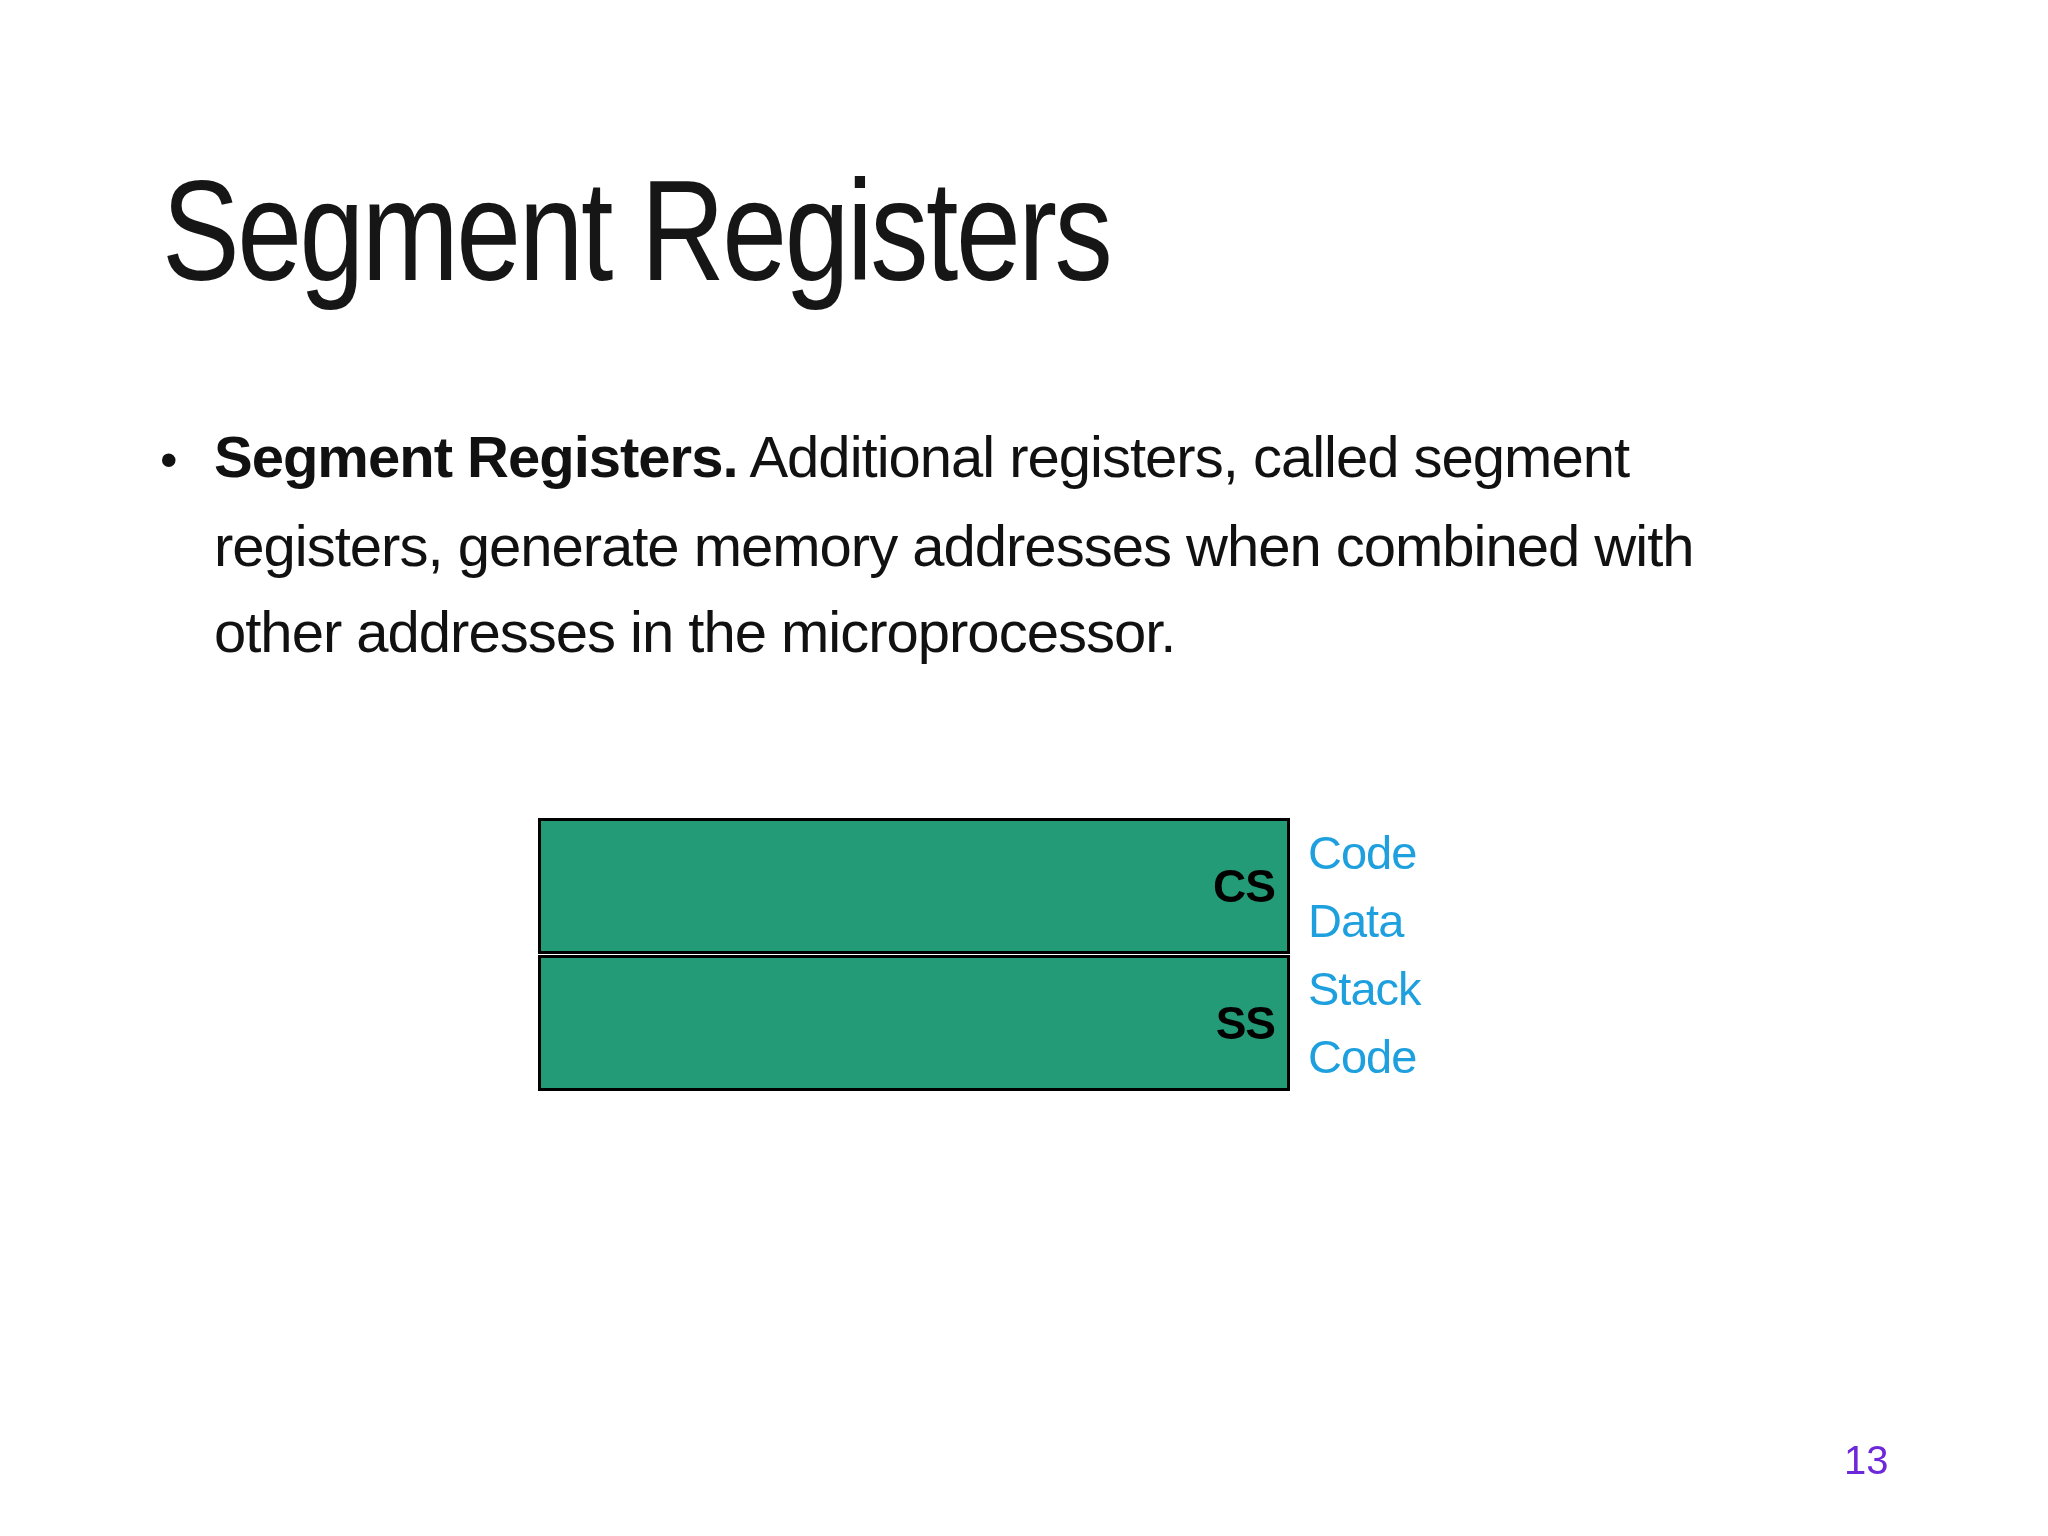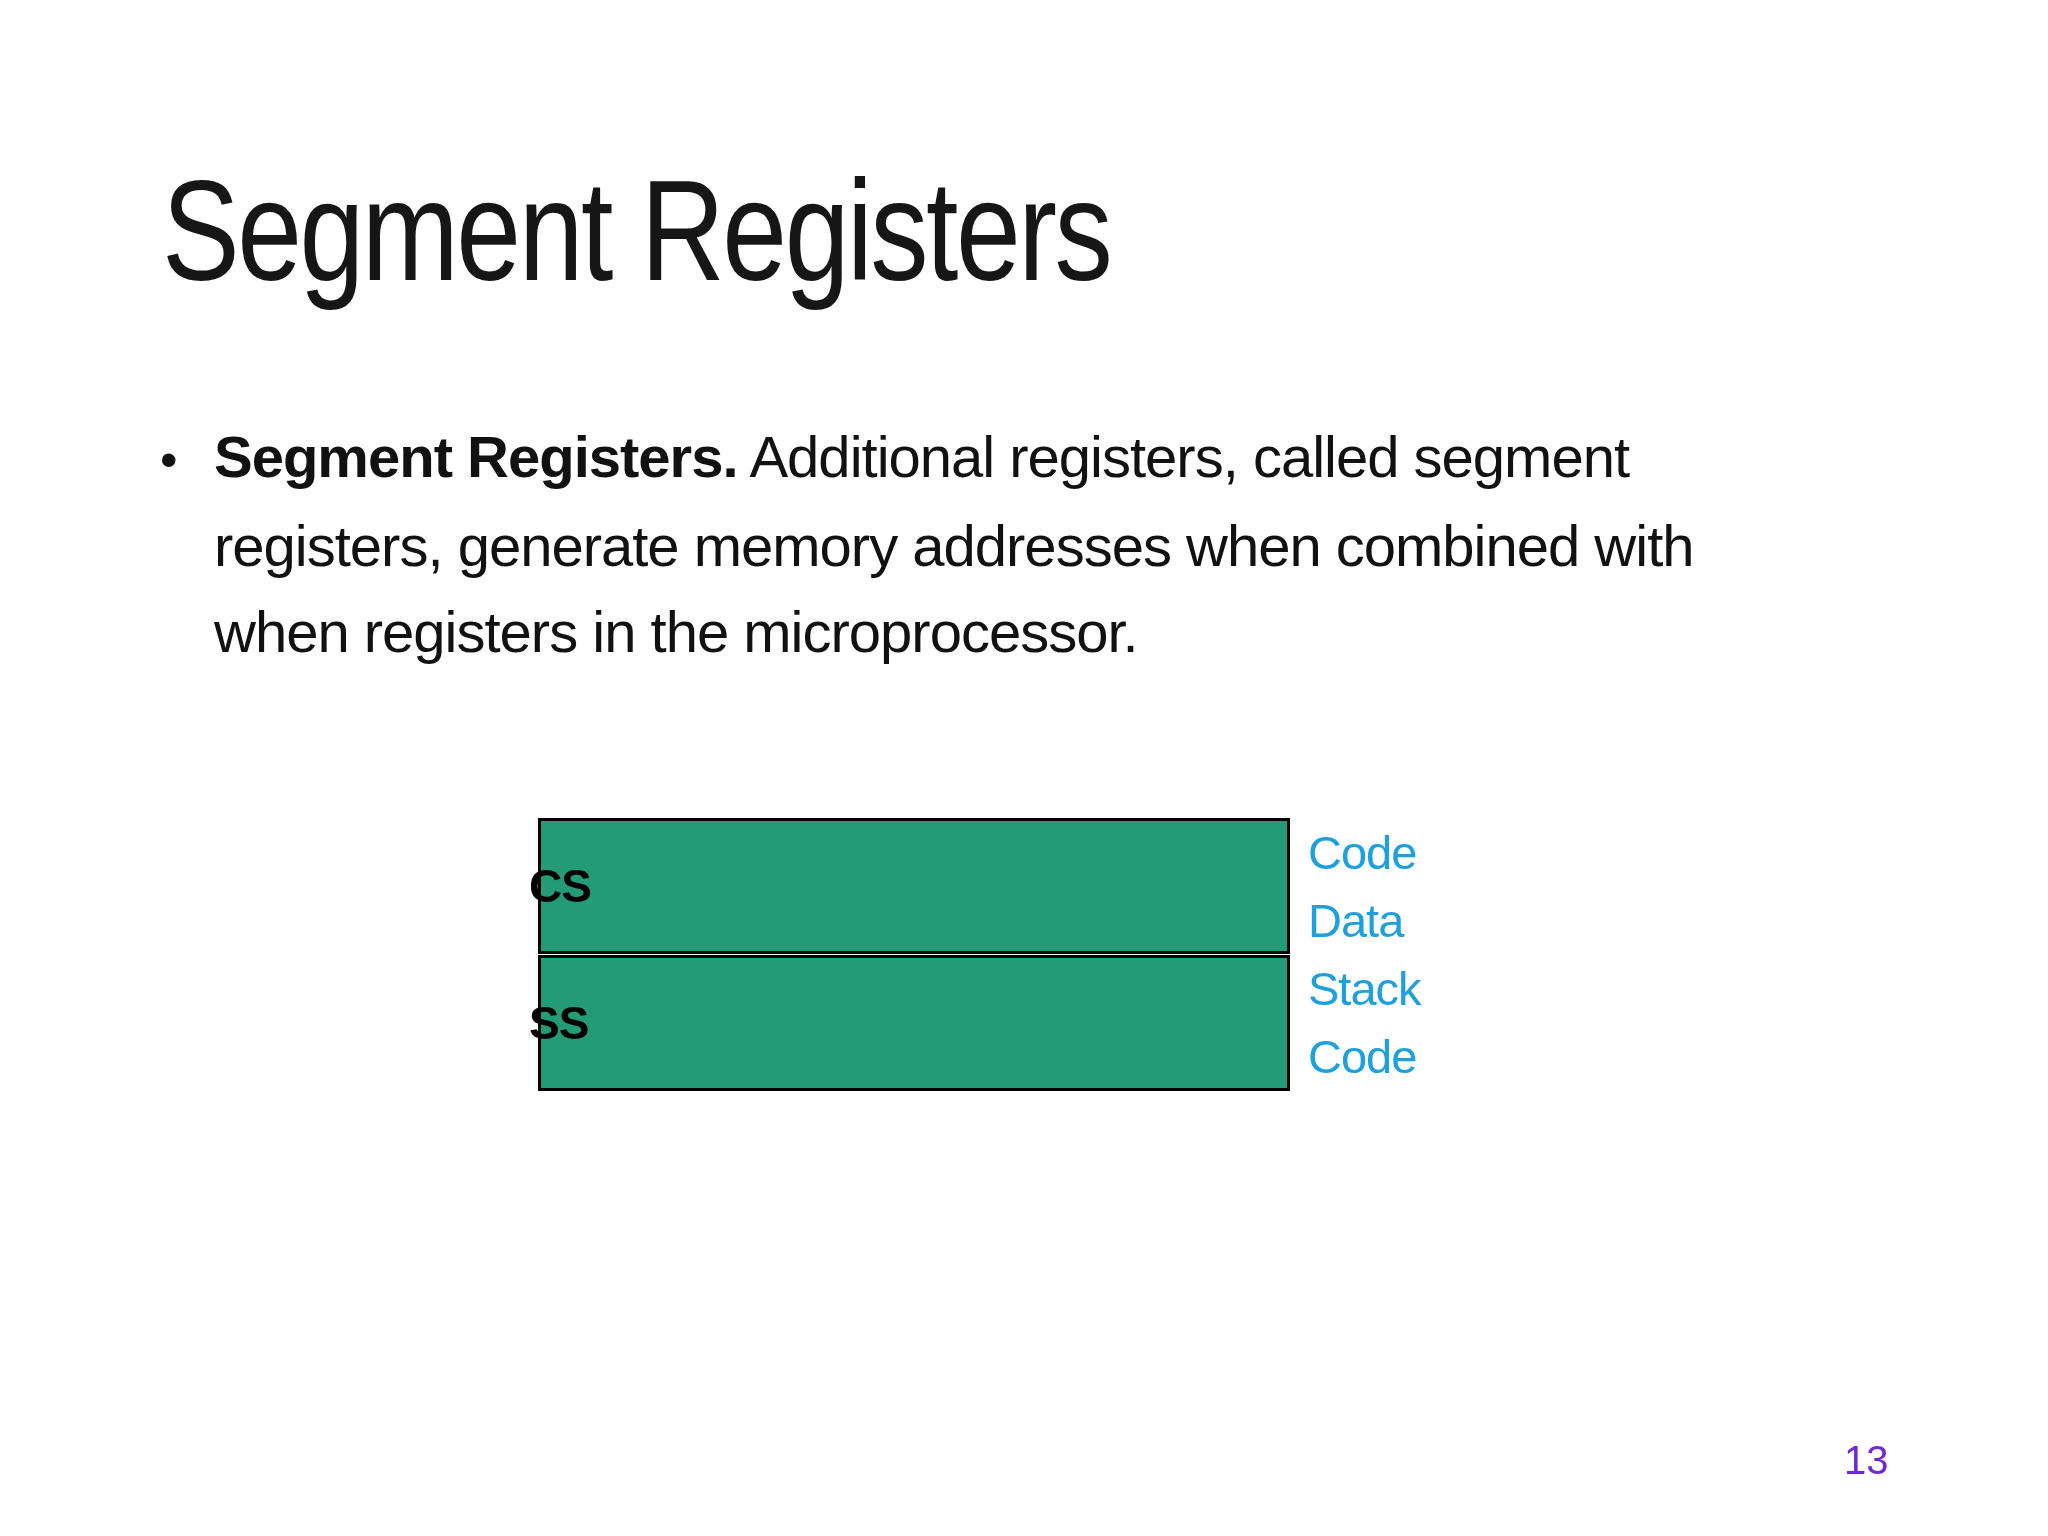--- a/index.html
+++ b/index.html
@@ -69,21 +69,21 @@
     display: flex;
     flex-direction: column;
     gap: 1px;
   }
   .register-row {
     flex: 1;
     background: var(--reg-fill, #239b76);
     border: 3px solid var(--reg-border, #000000);
     display: flex;
     align-items: center;
-    justify-content: flex-start;
+    justify-content: flex-end;
   }
   .register-abbr {
     font-size: 46px;
     font-weight: bold;
     letter-spacing: -1px;
     color: var(--reg-text, #000000);
     transform: translateX(-12px);
   }
 
   
@@ -118,21 +118,21 @@
 </head>
 <body>
 
 <div class="slide">
 
   <h1 class="page-title">Segment Registers</h1>
 
   <div class="bullet-item">
     <div class="bullet-line"><span class="bullet-marker">•</span><span class="bullet-lead">Segment Registers.</span><span> Additional registers, called segment</span></div>
     <div class="bullet-line bullet-indent">registers, generate memory addresses when combined with</div>
-    <div class="bullet-line bullet-indent">when registers in the microprocessor.</div>
+    <div class="bullet-line bullet-indent">other addresses in the microprocessor.</div>
   </div>
 
   <div class="register-stack">
     <div class="register-row">
       <span class="register-abbr">CS</span>
     </div>
     <div class="register-row">
       <span class="register-abbr">SS</span>
     </div>
   </div>

